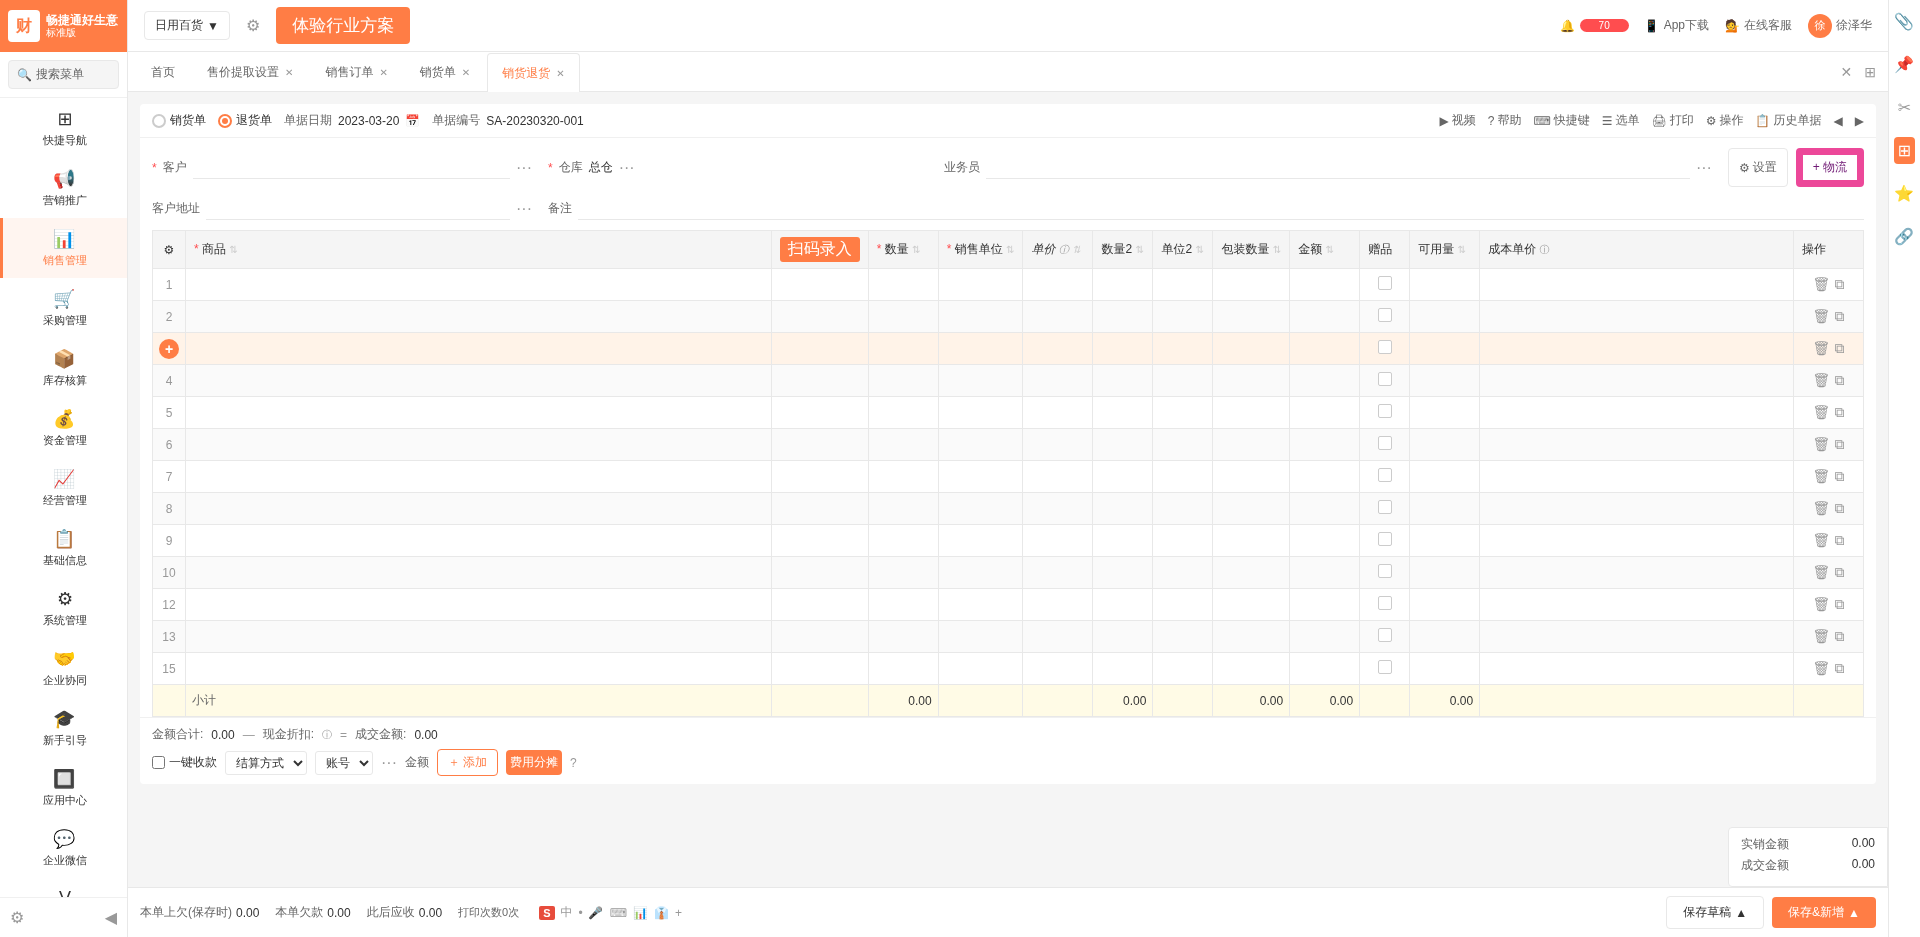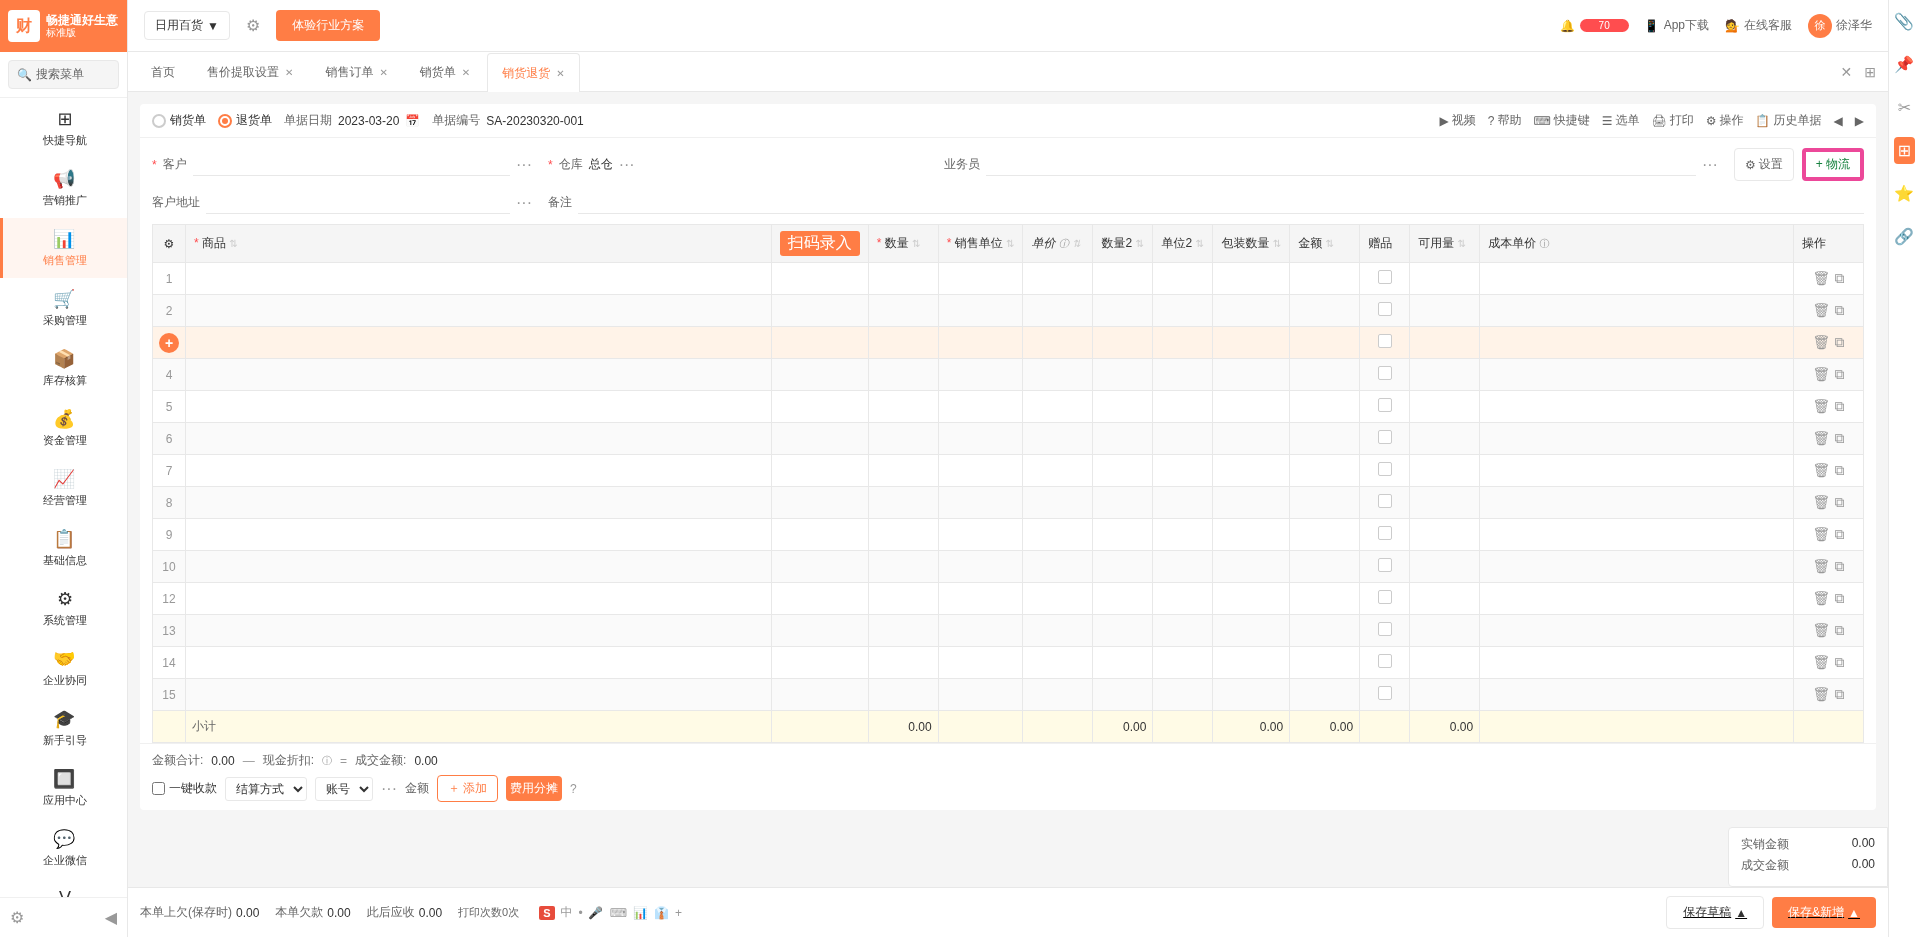--- a/index.html
+++ b/index.html
@@ -93,21 +93,21 @@
       color: #333;
     }
     .topbar-gear { font-size: 16px; color: #999; cursor: pointer; padding: 4px; }
     .btn-experience {
       background: #ff7d45;
       color: white;
       border: none;
       padding: 7px 16px;
       border-radius: 4px;
       cursor: pointer;
-      font-size: 12px;
+      font-size: 17px;
     }
     .topbar-right { display: flex; align-items: center; gap: 16px; color: #666; }
     .topbar-right-item { display: flex; align-items: center; gap: 4px; cursor: pointer; }
     .notif-badge {
       background: #ff4d4f;
       color: white;
       border-radius: 10px;
       padding: 1px 19px;
       font-size: 10px;
     }
@@ -202,24 +202,24 @@
       padding: 4px 10px;
       border: 1px solid #e8e8e8;
       border-radius: 4px;
       cursor: pointer;
       color: #666;
       background: white;
     }
     .btn-logistics {
       display: flex; align-items: center; gap: 3px;
       padding: 4px 10px;
-      border: 4px solid #ec4899;
+      border: 7px solid #ec4899;
       border-radius: 4px;
       cursor: pointer;
-      color: #15803d;
+      color: #701a75;
       background: white;
     }
 
     
     .table-container { overflow-x: auto; margin: 0 12px; }
     table { width: 100%; border-collapse: collapse; }
     th {
       background: #f5f5f5;
       border: 1px solid #e8e8e8;
       padding: 6px 8px;
@@ -311,21 +311,21 @@
 
     
     .bottom-bar {
       background: white;
       border-top: 1px solid #e8e8e8;
       padding: 8px 12px;
       display: flex; align-items: center; gap: 16px;
     }
     .bottom-stat { display: flex; align-items: center; gap: 4px; color: #666; }
     .bottom-stat-val { color: #333; font-weight: 500; }
-    .bottom-actions { margin-left: auto; display: flex; gap: 8px; align-items: center; text-decoration: underline; }
+    .bottom-actions { margin-left: auto; display: flex; gap: 8px; align-items: center; }
     .btn-save-draft {
       padding: 7px 16px;
       border: 1px solid #e8e8e8;
       border-radius: 4px;
       background: white;
       cursor: pointer;
       color: #333;
       display: flex; align-items: center; gap: 4px;
     }
     .btn-save-new {
@@ -881,41 +881,20 @@
                 <td></td>
                 <td></td>
                 <td>
                   <div class="action-icons">
                     <span class="action-icon">🗑</span>
                     <span class="action-icon">⧉</span>
                   </div>
                 </td>
               </tr>
               <tr>
-                <td class="row-num">14</td>
-                <td></td>
-                <td></td>
-                <td></td>
-                <td></td>
-                <td></td>
-                <td></td>
-                <td></td>
-                <td></td>
-                <td></td>
-                <td class="checkbox-cell"><input type="checkbox" class="checkbox-input" style=""></td>
-                <td></td>
-                <td></td>
-                <td>
-                  <div class="action-icons">
-                    <span class="action-icon">🗑</span>
-                    <span class="action-icon">⧉</span>
-                  </div>
-                </td>
-              </tr>
-              <tr>
                 <td class="row-num">15</td>
                 <td></td>
                 <td></td>
                 <td></td>
                 <td></td>
                 <td></td>
                 <td></td>
                 <td></td>
                 <td></td>
                 <td></td>

